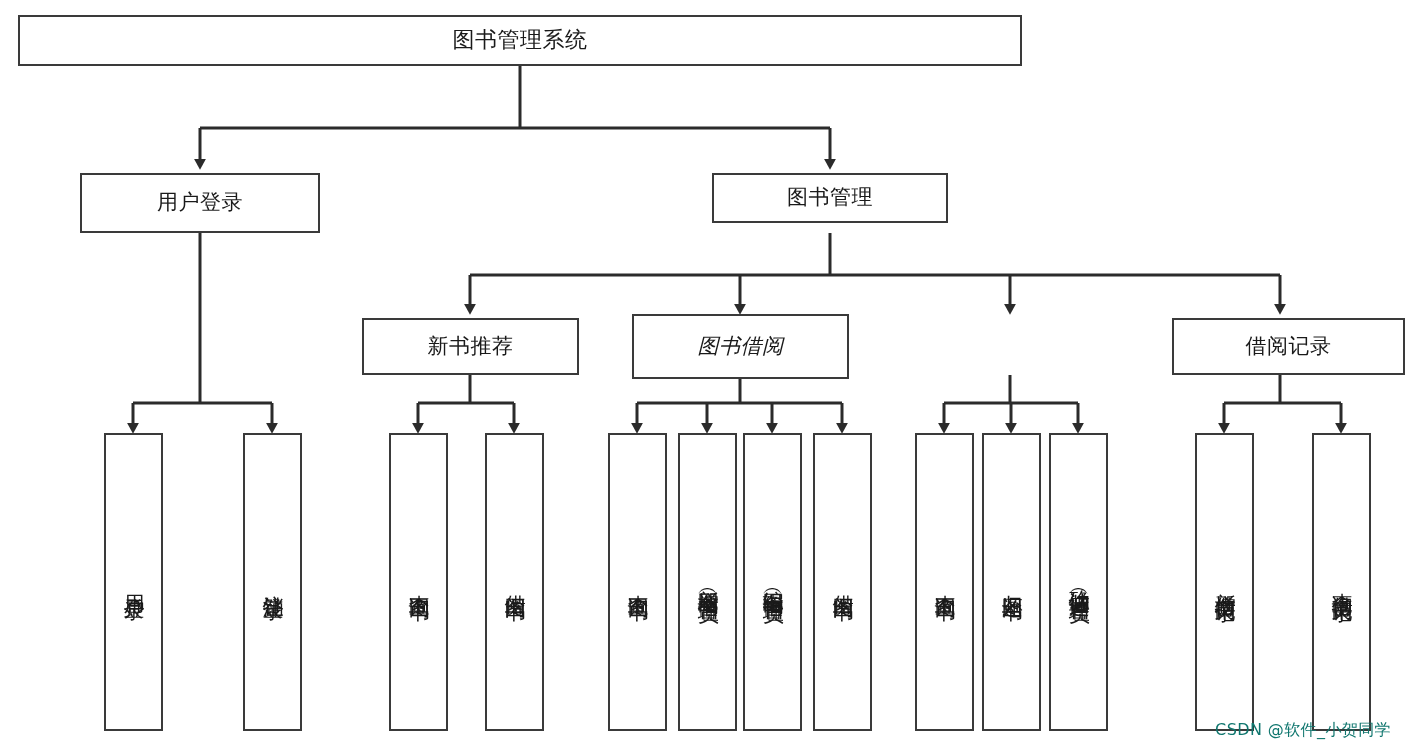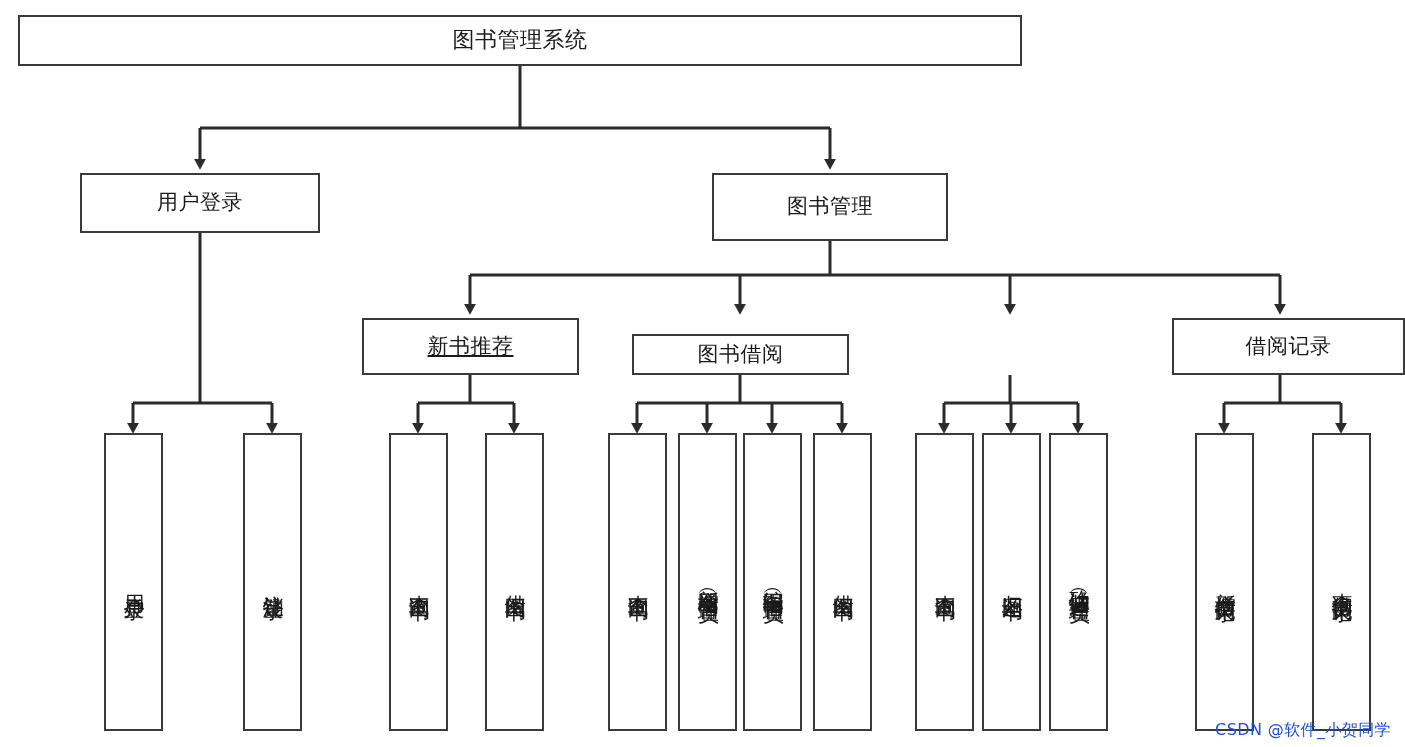--- a/index.html
+++ b/index.html
@@ -61,21 +61,21 @@
     line-height: 1.22;
     letter-spacing: 2px;
     max-height: 272px;
     white-space: normal;
   }
   .watermark {
     position: absolute;
     right: 14px;
     bottom: 6px;
     font-size: 16px;
-    color: #1d4ed8;
+    color: #0f766e;
     white-space: nowrap;
     letter-spacing: 0.4px;
     margin-left: 20px;
   }
 </style>
 </head>
 <body>
 
 <div id="canvas">
 
@@ -129,28 +129,28 @@
     </g>
   </svg>
 
   <div class="node horiz root" style="left:18px; top:15px; width:1004px; height:51px;">
     <span class="label">图书管理系统</span>
   </div>
 
   <div class="node horiz" style="left:80px; top:173px; width:240px; height:60px;">
     <span class="label">用户登录</span>
   </div>
-  <div class="node horiz" style="left:712px; top:173px; width:236px; height:68px;">
+  <div class="node horiz" style="left:712px; top:173px; width:236px; height:50px;">
     <span class="label">图书管理</span>
   </div>
 
-  <div class="node horiz" style="left:362px; top:318px; width:217px; height:57px;text-decoration:underline;">
+  <div class="node horiz" style="left:362px; top:318px; width:217px; height:57px;">
     <span class="label">新书推荐</span>
   </div>
-  <div class="node horiz" style="left:632px; top:334px; width:217px; height:41px;">
+  <div class="node horiz" style="left:632px; top:314px; width:217px; height:65px;font-style:italic;">
     <span class="label">图书借阅</span>
   </div>
   <div class="node horiz" style="left:1172px; top:318px; width:233px; height:57px;">
     <span class="label">借阅记录</span>
   </div>
 
   <div class="node vert" style="left:104px; top:433px; width:59px; height:298px;">
     <span class="label">用户登录</span>
   </div>
   <div class="node vert" style="left:243px; top:433px; width:59px; height:298px;">

